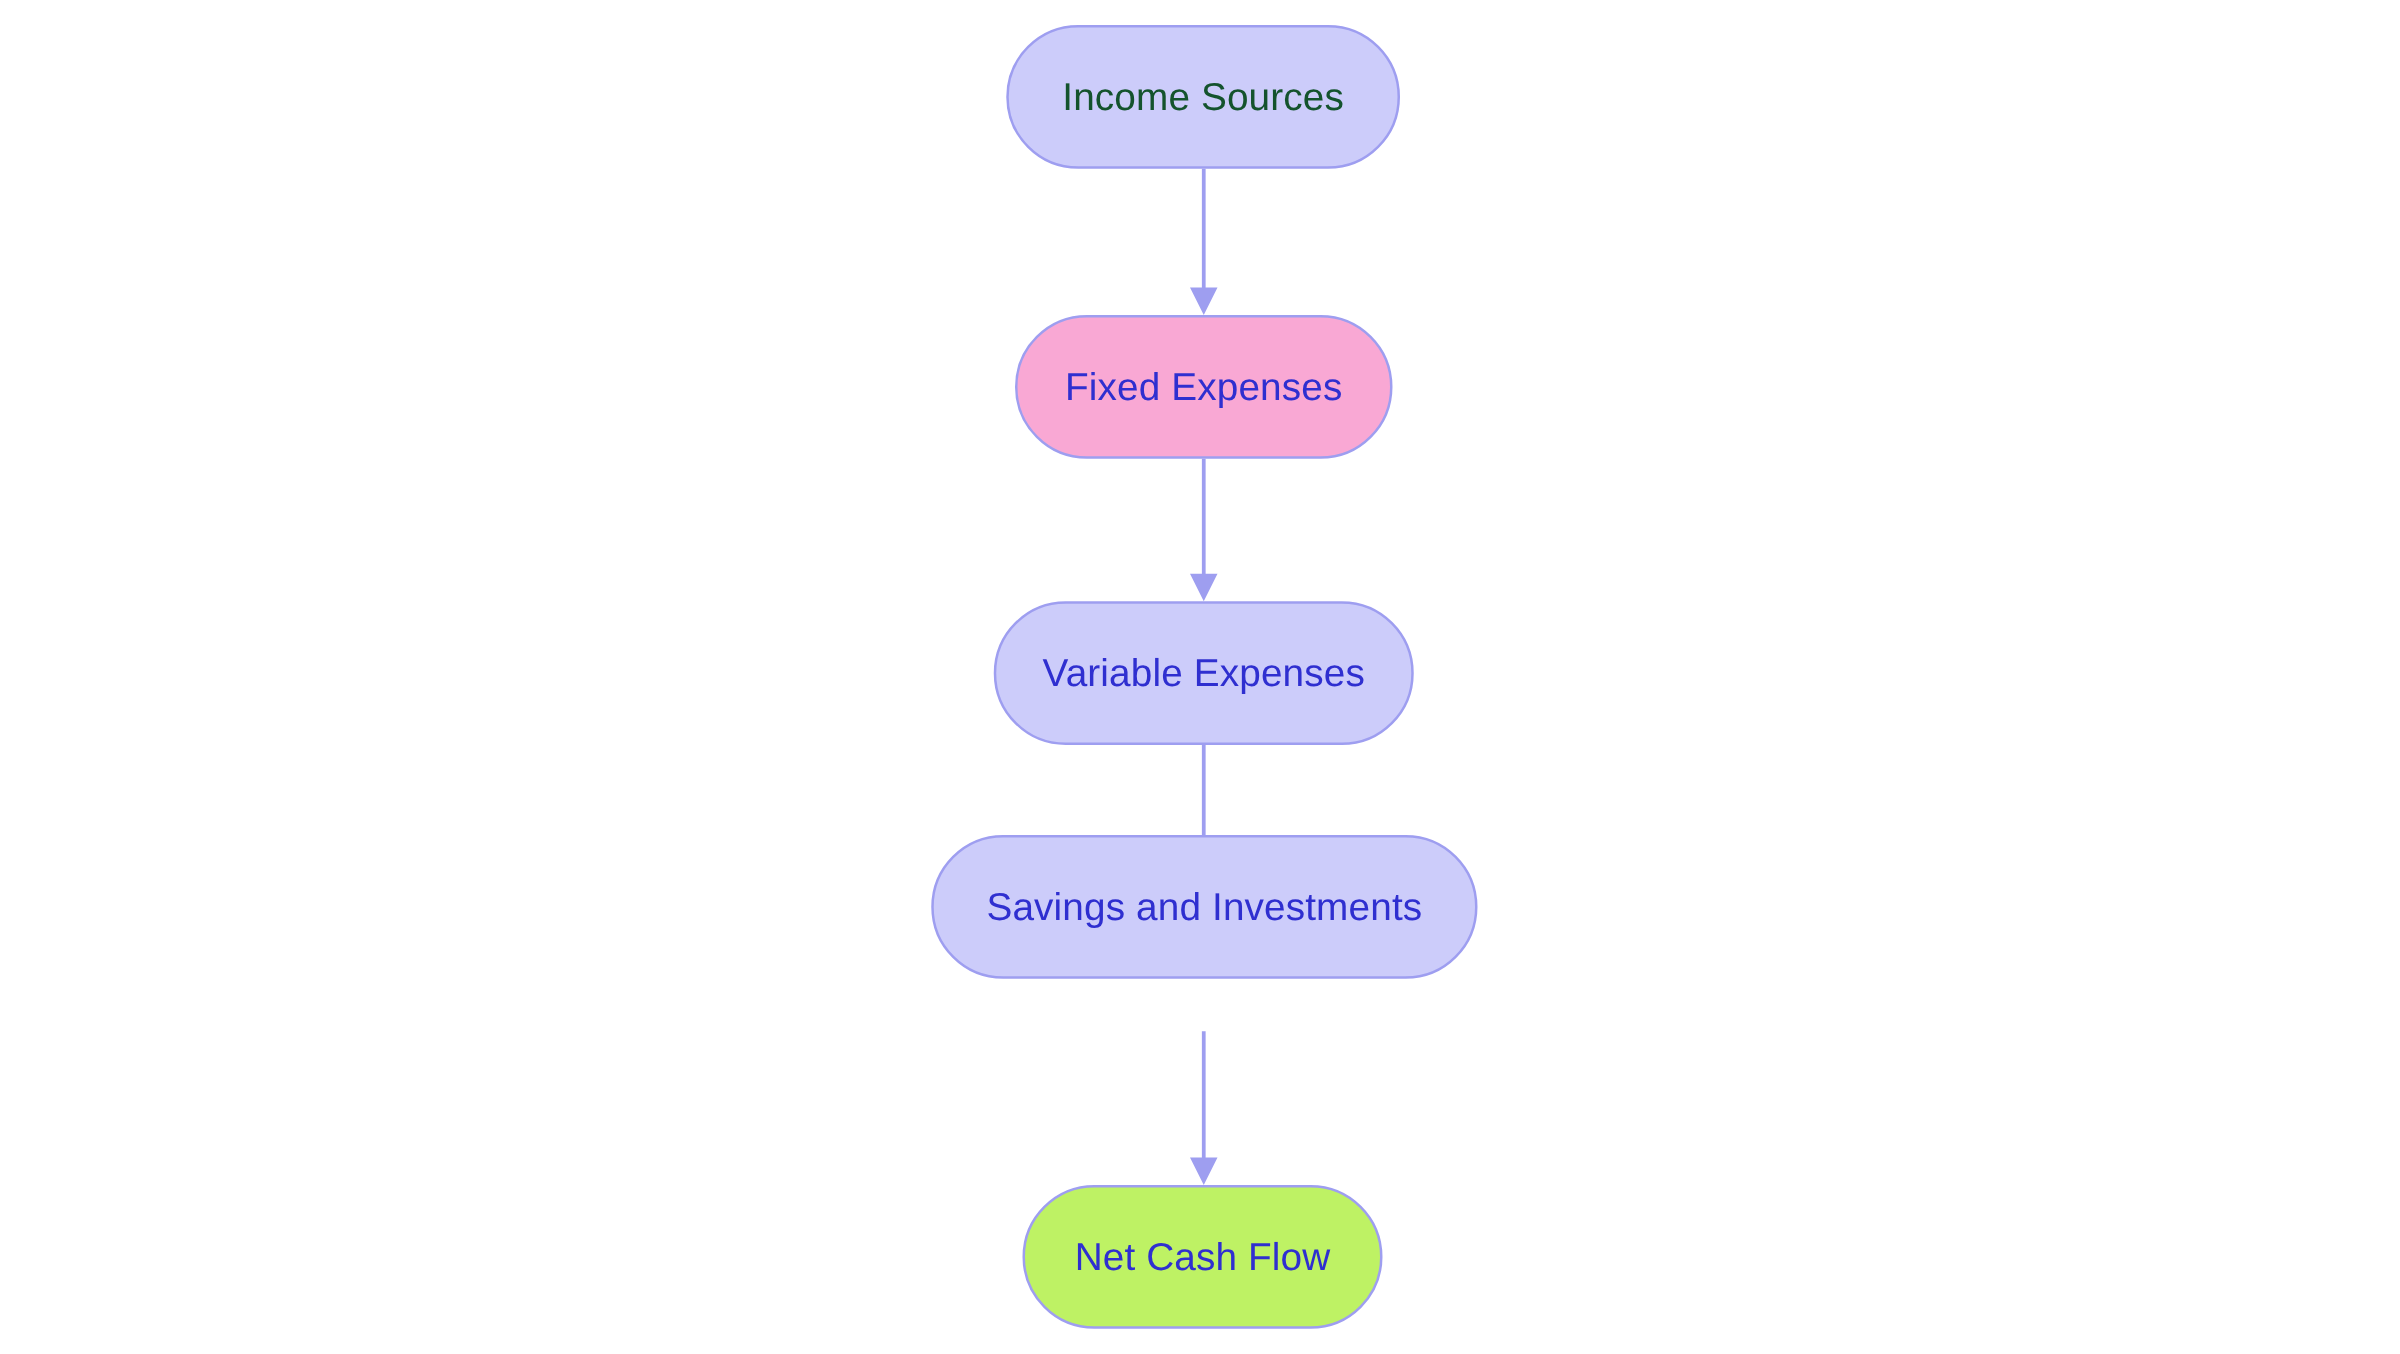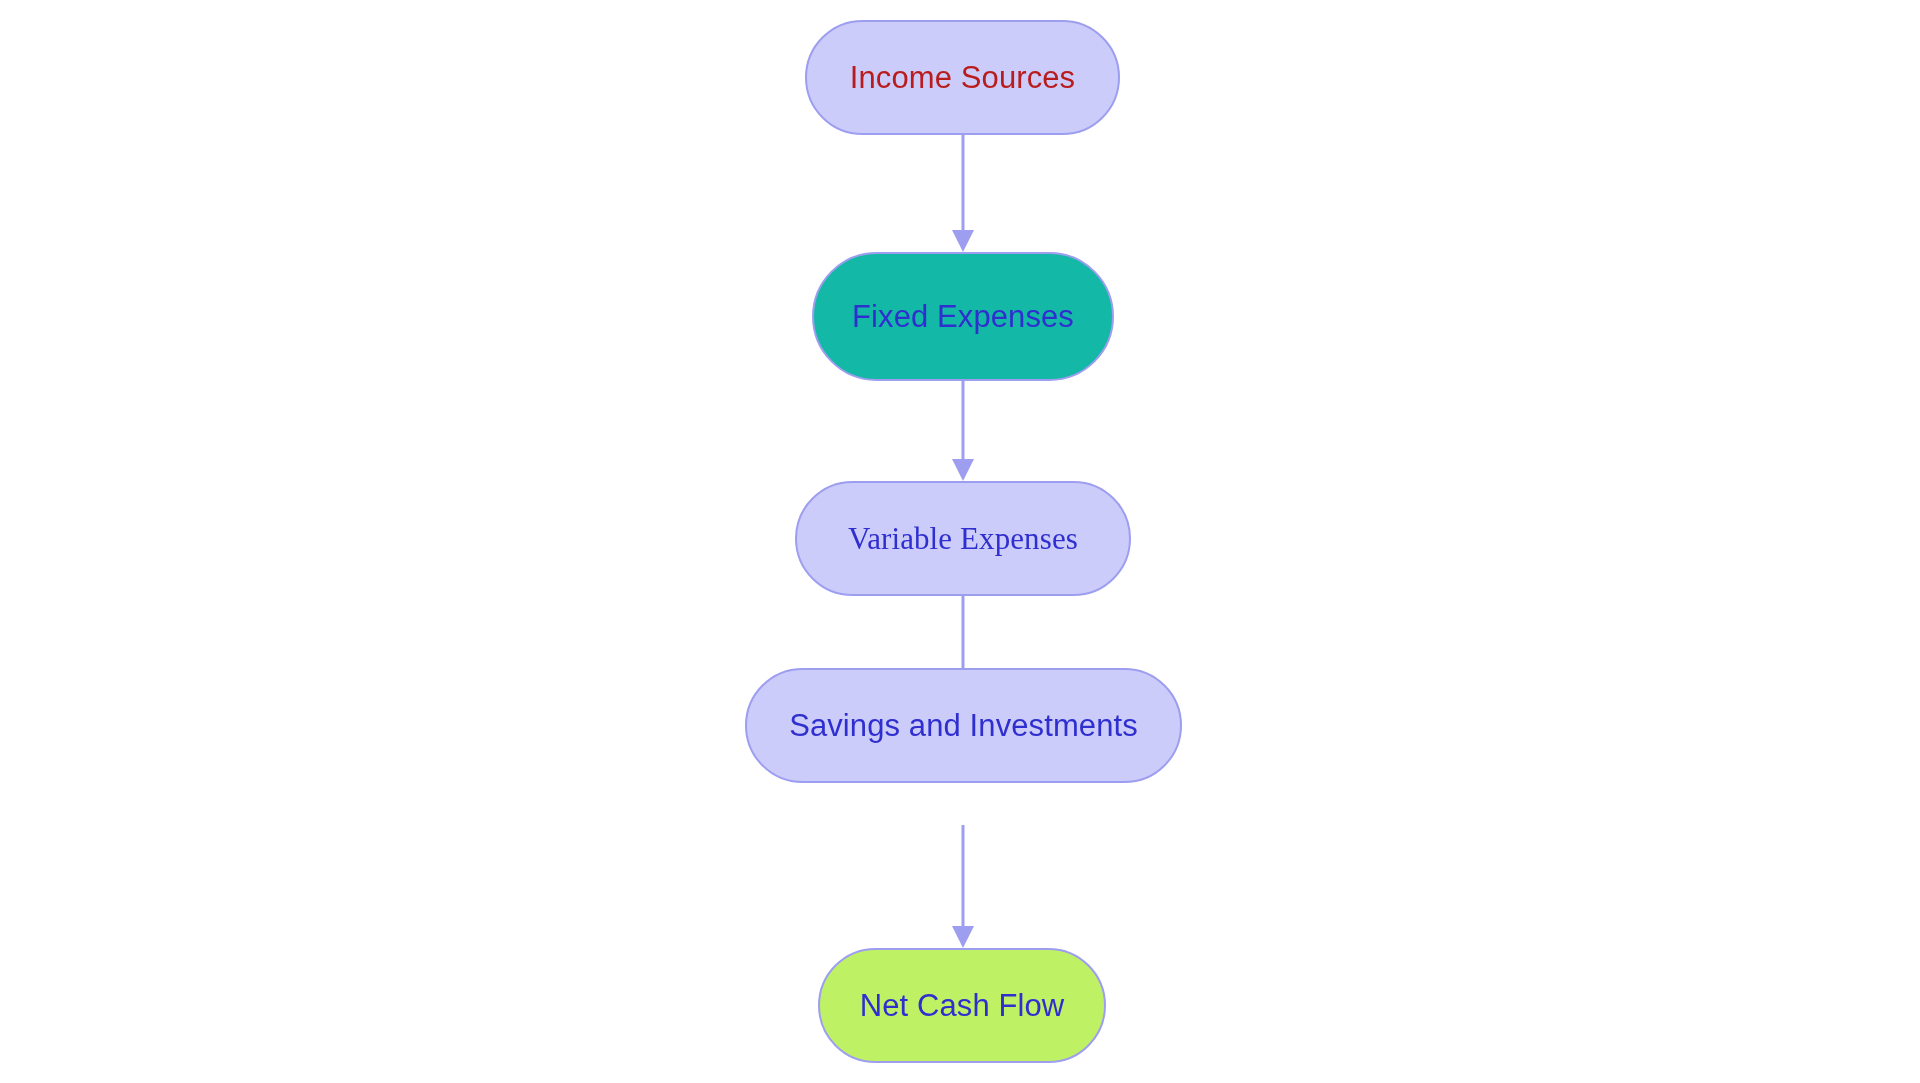--- a/index.html
+++ b/index.html
@@ -70,27 +70,27 @@
         </g>
         <g>
           <line x1="963" y1="825" x2="963" y2="930" stroke="#9e9ef0" stroke-width="3"></line>
           <polygon points="952,926 974,926 963,948" fill="#9e9ef0"></polygon>
         </g>
       </g>
   </svg>
 
   <div id="node-layer">
       <div class="node" style="left: 805px; top: 20px; width: 315px; height: 115px; background: rgb(204, 204, 250); border-color: rgb(158, 158, 240); border-width: 2px;">
-        <span class="node-label" style="color: #b91c1c;">Income Sources</span>
+        <span class="node-label" style="color: #14532d;">Income Sources</span>
       </div>
-      <div class="node" style="left: 812px; top: 252px; width: 302px; height: 129px; background: #14b8a6; border-color: rgb(158, 158, 240); border-width: 2px;">
+      <div class="node" style="left: 812px; top: 252px; width: 302px; height: 115px; background: #f9a8d4; border-color: rgb(158, 158, 240); border-width: 2px;">
         <span class="node-label" style="color: rgb(47, 47, 208);">Fixed Expenses</span>
       </div>
       <div class="node" style="left: 795px; top: 481px; width: 336px; height: 115px; background: rgb(204, 204, 250); border-color: rgb(158, 158, 240); border-width: 2px;">
-        <span class="node-label" style="color: rgb(47, 47, 208); font-family: Liberation Serif, serif;">Variable Expenses</span>
+        <span class="node-label" style="color: rgb(47, 47, 208);">Variable Expenses</span>
       </div>
       <div class="node" style="left: 745px; top: 668px; width: 437px; height: 115px; background: rgb(204, 204, 250); border-color: rgb(158, 158, 240); border-width: 2px; text-align: center;">
         <span class="node-label" style="color: rgb(47, 47, 208);">Savings and Investments</span>
       </div>
       <div class="node" style="left: 818px; top: 948px; width: 288px; height: 115px; background: #bef264; border-color: rgb(158, 158, 240); border-width: 2px;">
         <span class="node-label" style="color: rgb(47, 47, 208);">Net Cash Flow</span>
       </div>
     </div>
 
 </div>

